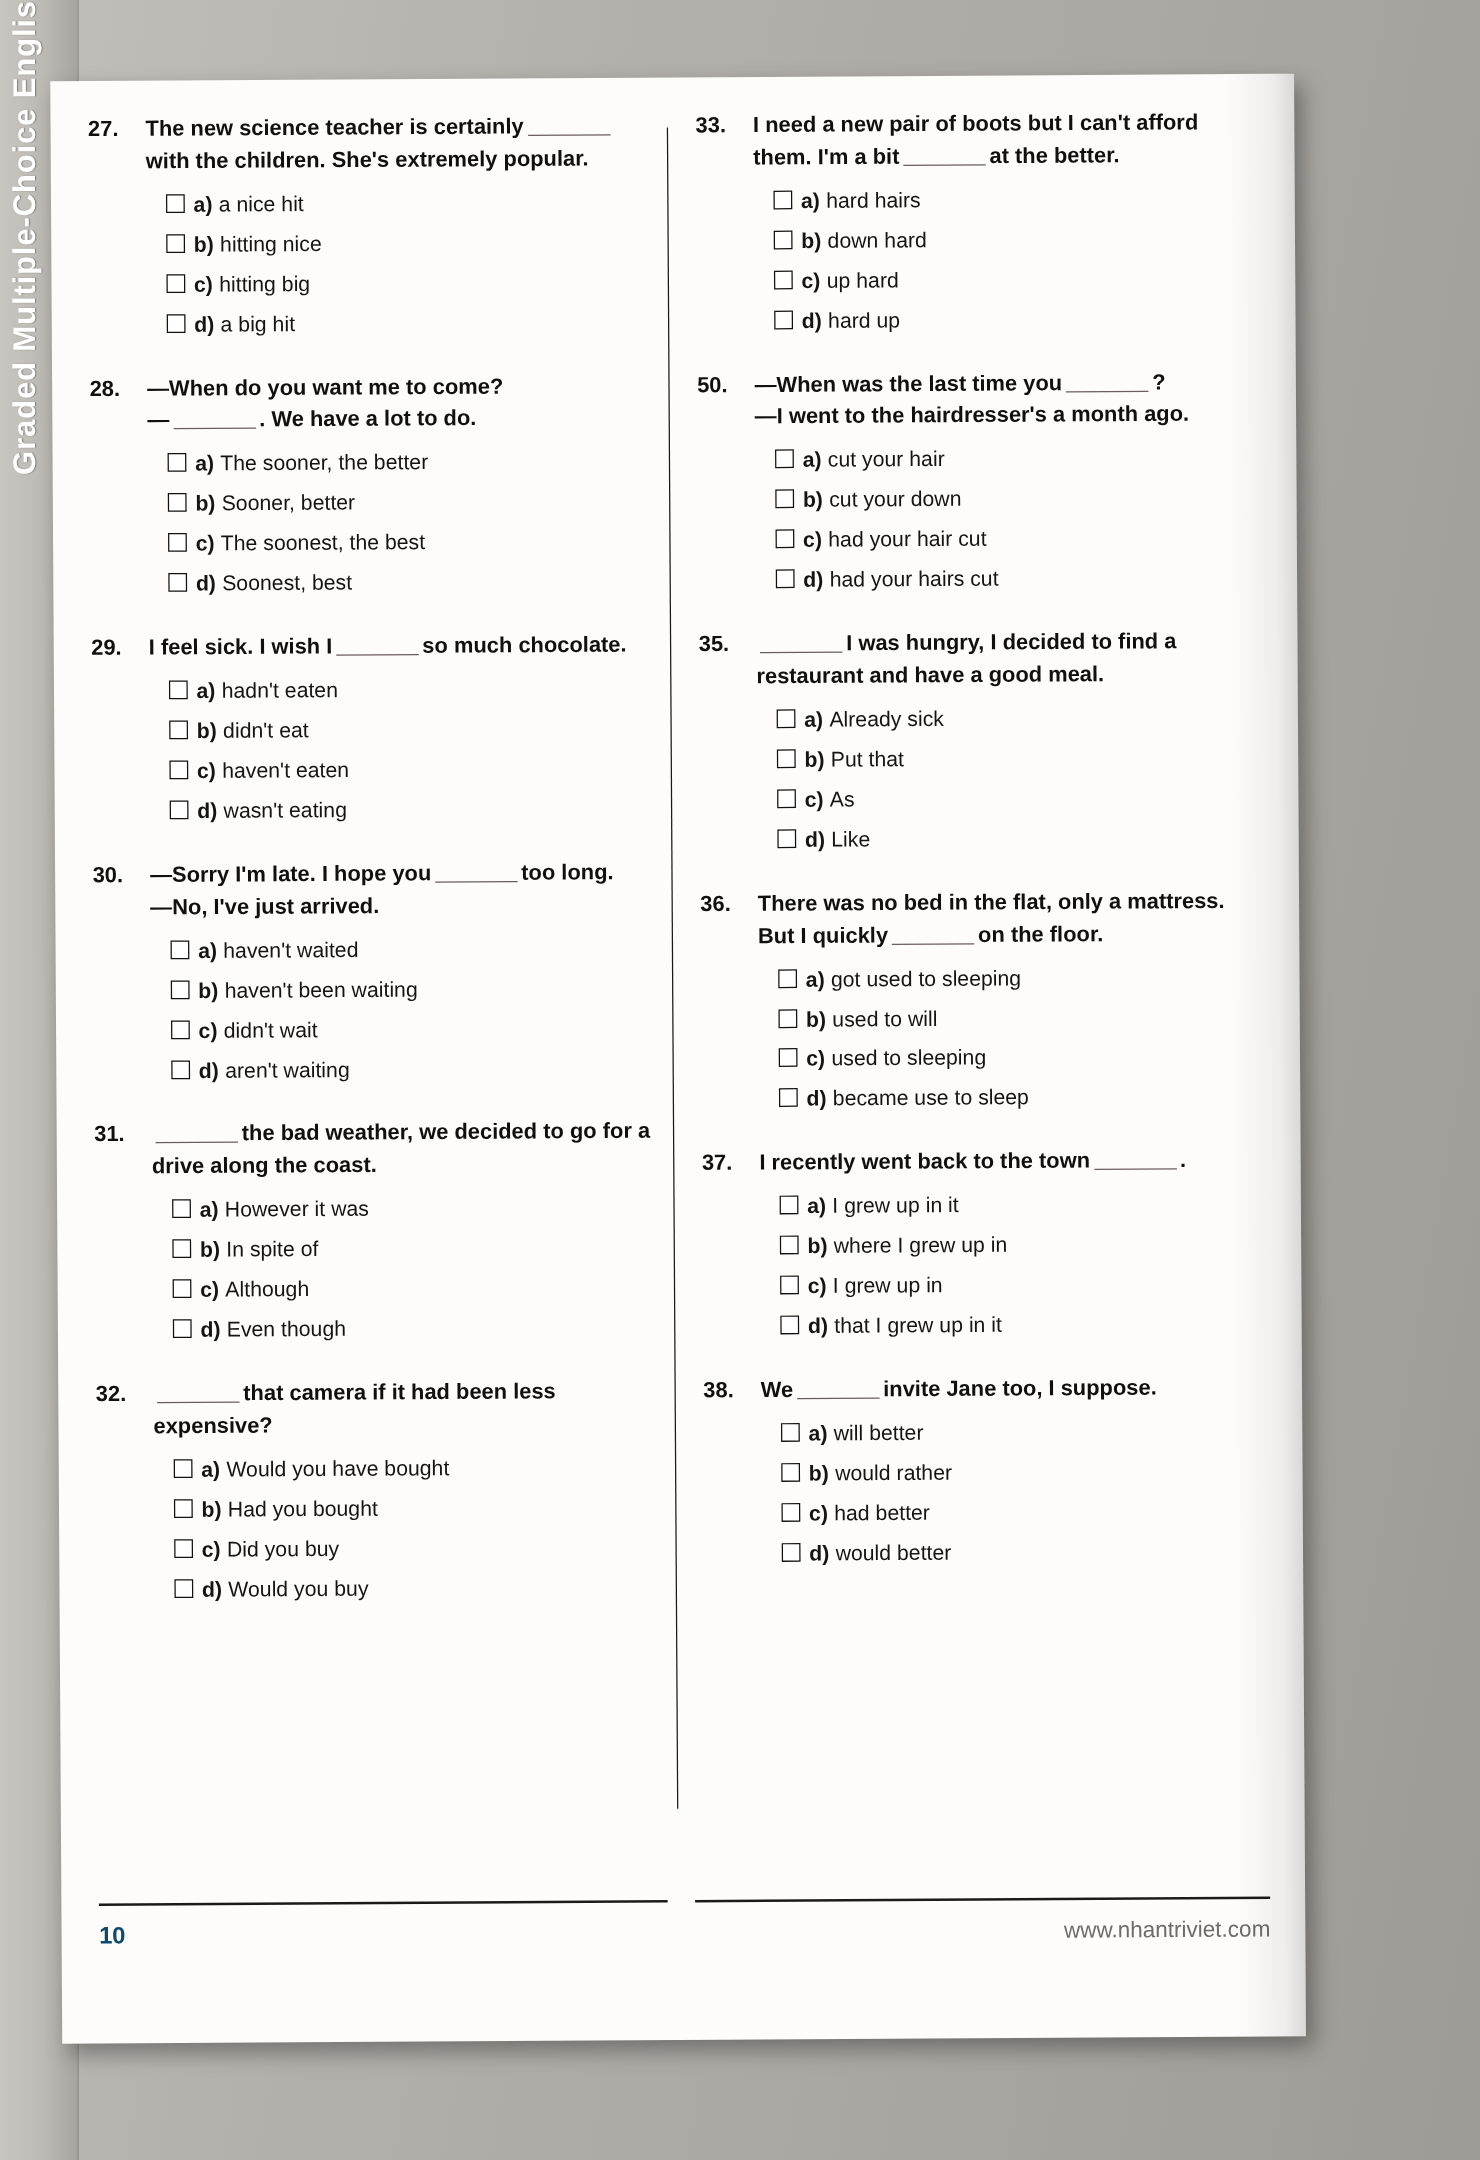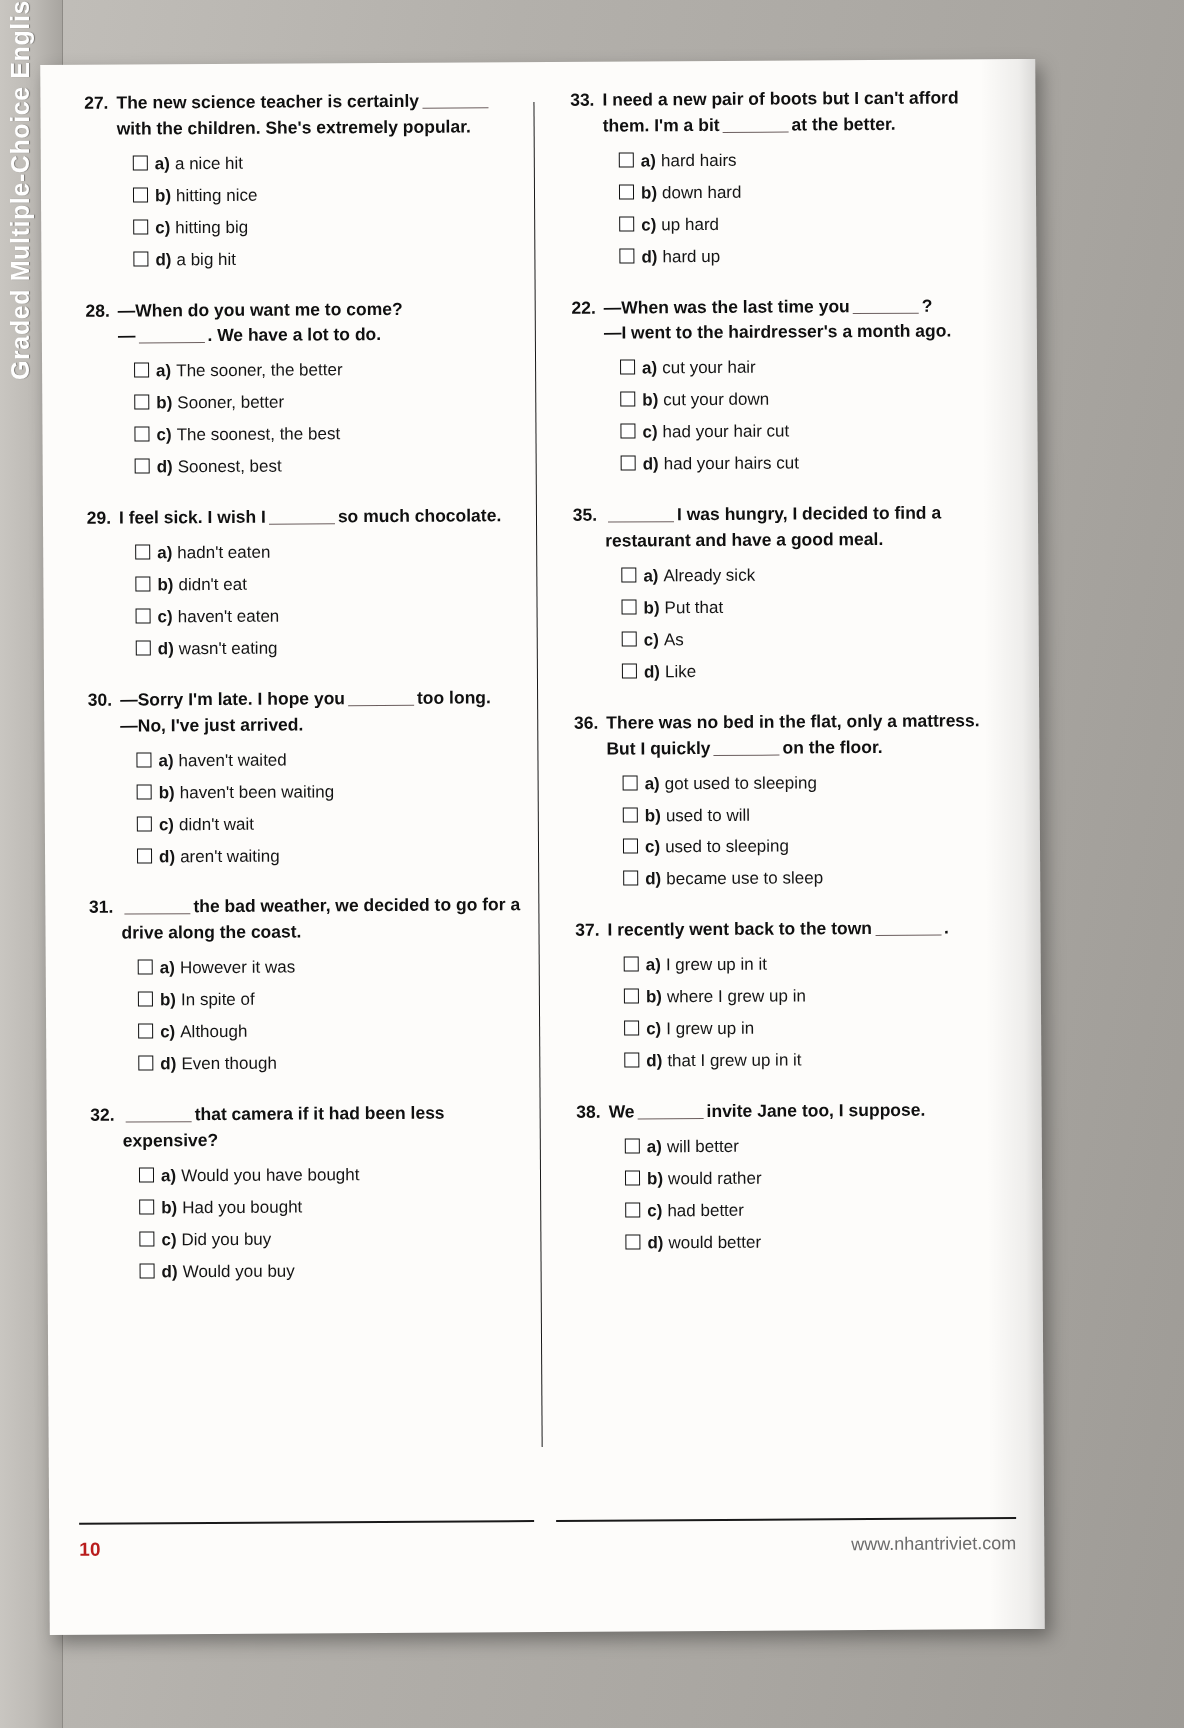--- a/index.html
+++ b/index.html
@@ -107,21 +107,20 @@
   }
   .q-head {
     display: flex;
     align-items: flex-start;
   }
   .q-num {
     font-weight: bold;
     font-size: 17.5px;
     color: #101010;
     min-width: 38px;
-    text-align: right;
     padding-right: 8px;
     flex: 0 0 auto;
     line-height: 1.45;
   }
   .q-stem {
     font-weight: bold;
     font-size: 17.5px;
     color: #101010;
     line-height: 1.48;
     flex: 1 1 auto;
@@ -185,21 +184,21 @@
   .rule-gap { width: 22px; }
   .rule-right { width: 460px; }
   .footer-texts {
     display: flex;
     justify-content: space-between;
     padding-top: 14px;
   }
   #page-number {
     font-size: 19px;
     font-weight: bold;
-    color: #b91c1c;
+    color: #0c4a6e;
     text-align: right;
   }
   #site-url {
     font-size: 18px;
     color: #6c6c6c;
     padding-right: 6px;
   }
 </style>
 </head>
 <body>
@@ -409,21 +408,21 @@
               </li>
               <li class="option">
                 <span class="checkbox"></span>
                 <span class="opt-letter">d)</span>
                 <span class="opt-text">hard up</span>
               </li>
             </ul>
           </div>
           <div class="question">
             <div class="q-head">
-              <div class="q-num">22.</div>
+              <div class="q-num">50.</div>
               <div class="q-stem"><span>—When was the last time you</span><span class="blank"></span><span>?</span><br><span>—I went to the hairdresser's a month ago.</span></div>
             </div>
             <ul class="options">
               <li class="option">
                 <span class="checkbox"></span>
                 <span class="opt-letter">a)</span>
                 <span class="opt-text">cut your hair</span>
               </li>
               <li class="option">
                 <span class="checkbox"></span>

